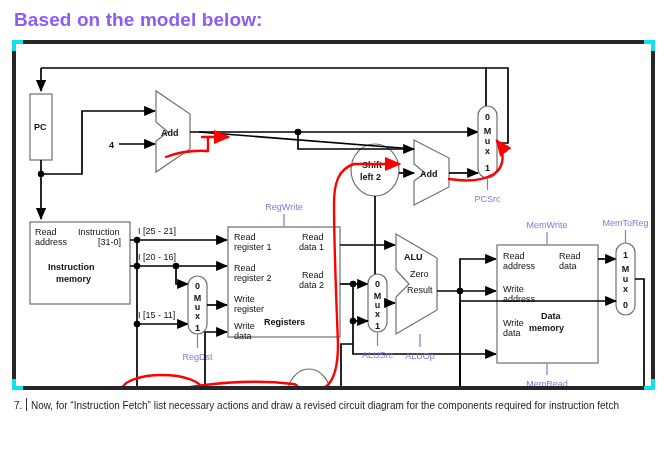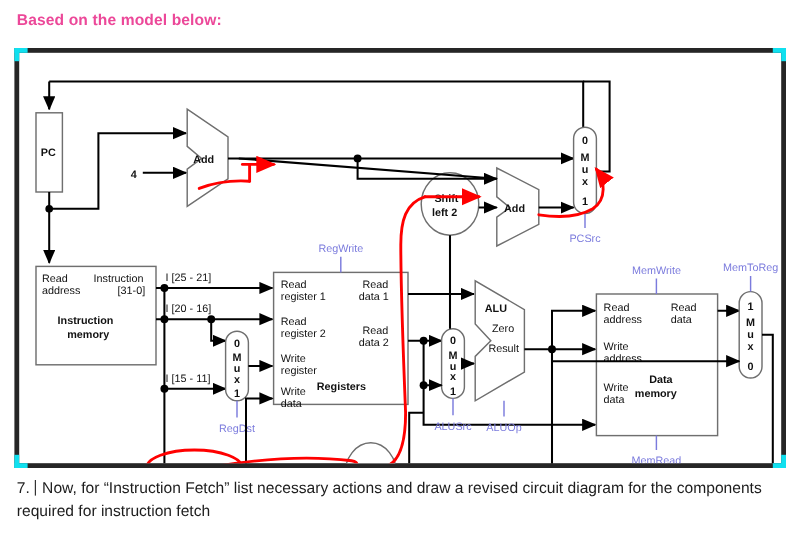--- a/index.html
+++ b/index.html
@@ -3,21 +3,21 @@
 <meta charset="utf-8">
 <style>
   html,body{margin:0;padding:0;}
   body{
     width:667px;height:467px;background:#ffffff;
     font-family:"Liberation Sans", sans-serif;
     color:#1a1a1a;overflow:hidden;position:relative;
   }
   #intro{
     position:absolute;left:14px;top:9px;
-    font-size:13px;font-weight:700;color:#ec4899;
+    font-size:19px;font-weight:700;color:#8b5cf6;
     letter-spacing:.1px;
   }
   
   #figure-frame{
     position:absolute;left:12px;top:40px;width:643px;height:350px;
     border:4px solid #262626;background:#fff;box-sizing:border-box;
   }
   .handle{position:absolute;width:11px;height:11px;z-index:30;}
   .handle i{position:absolute;background:#10e0ef;display:block;}
   .h-tl{left:-4px;top:-4px;}
@@ -31,21 +31,21 @@
   .h-bl i:nth-child(2){left:0;bottom:0;width:4px;height:11px;}
   .h-br{right:-4px;bottom:-4px;}
   .h-br i:nth-child(1){right:0;bottom:0;width:11px;height:4px;}
   .h-br i:nth-child(2){right:0;bottom:0;width:4px;height:11px;}
 
   #diagram{position:absolute;left:0;top:0;width:635px;height:342px;}
   #diagram svg{display:block;}
 
   #question{
     position:absolute;left:14px;top:398px;width:625px;
-    font-size:13px;line-height:1.45;color:#1d1d1d;
+    font-size:10px;line-height:1.45;color:#1d1d1d;
   }
   #caret{
     display:inline-block;width:1px;height:13px;background:#333;
     vertical-align:-2px;margin:0 1px;
   }
 </style>
 </head>
 <body>
 
 <div id="intro">Based on the model below:</div>

